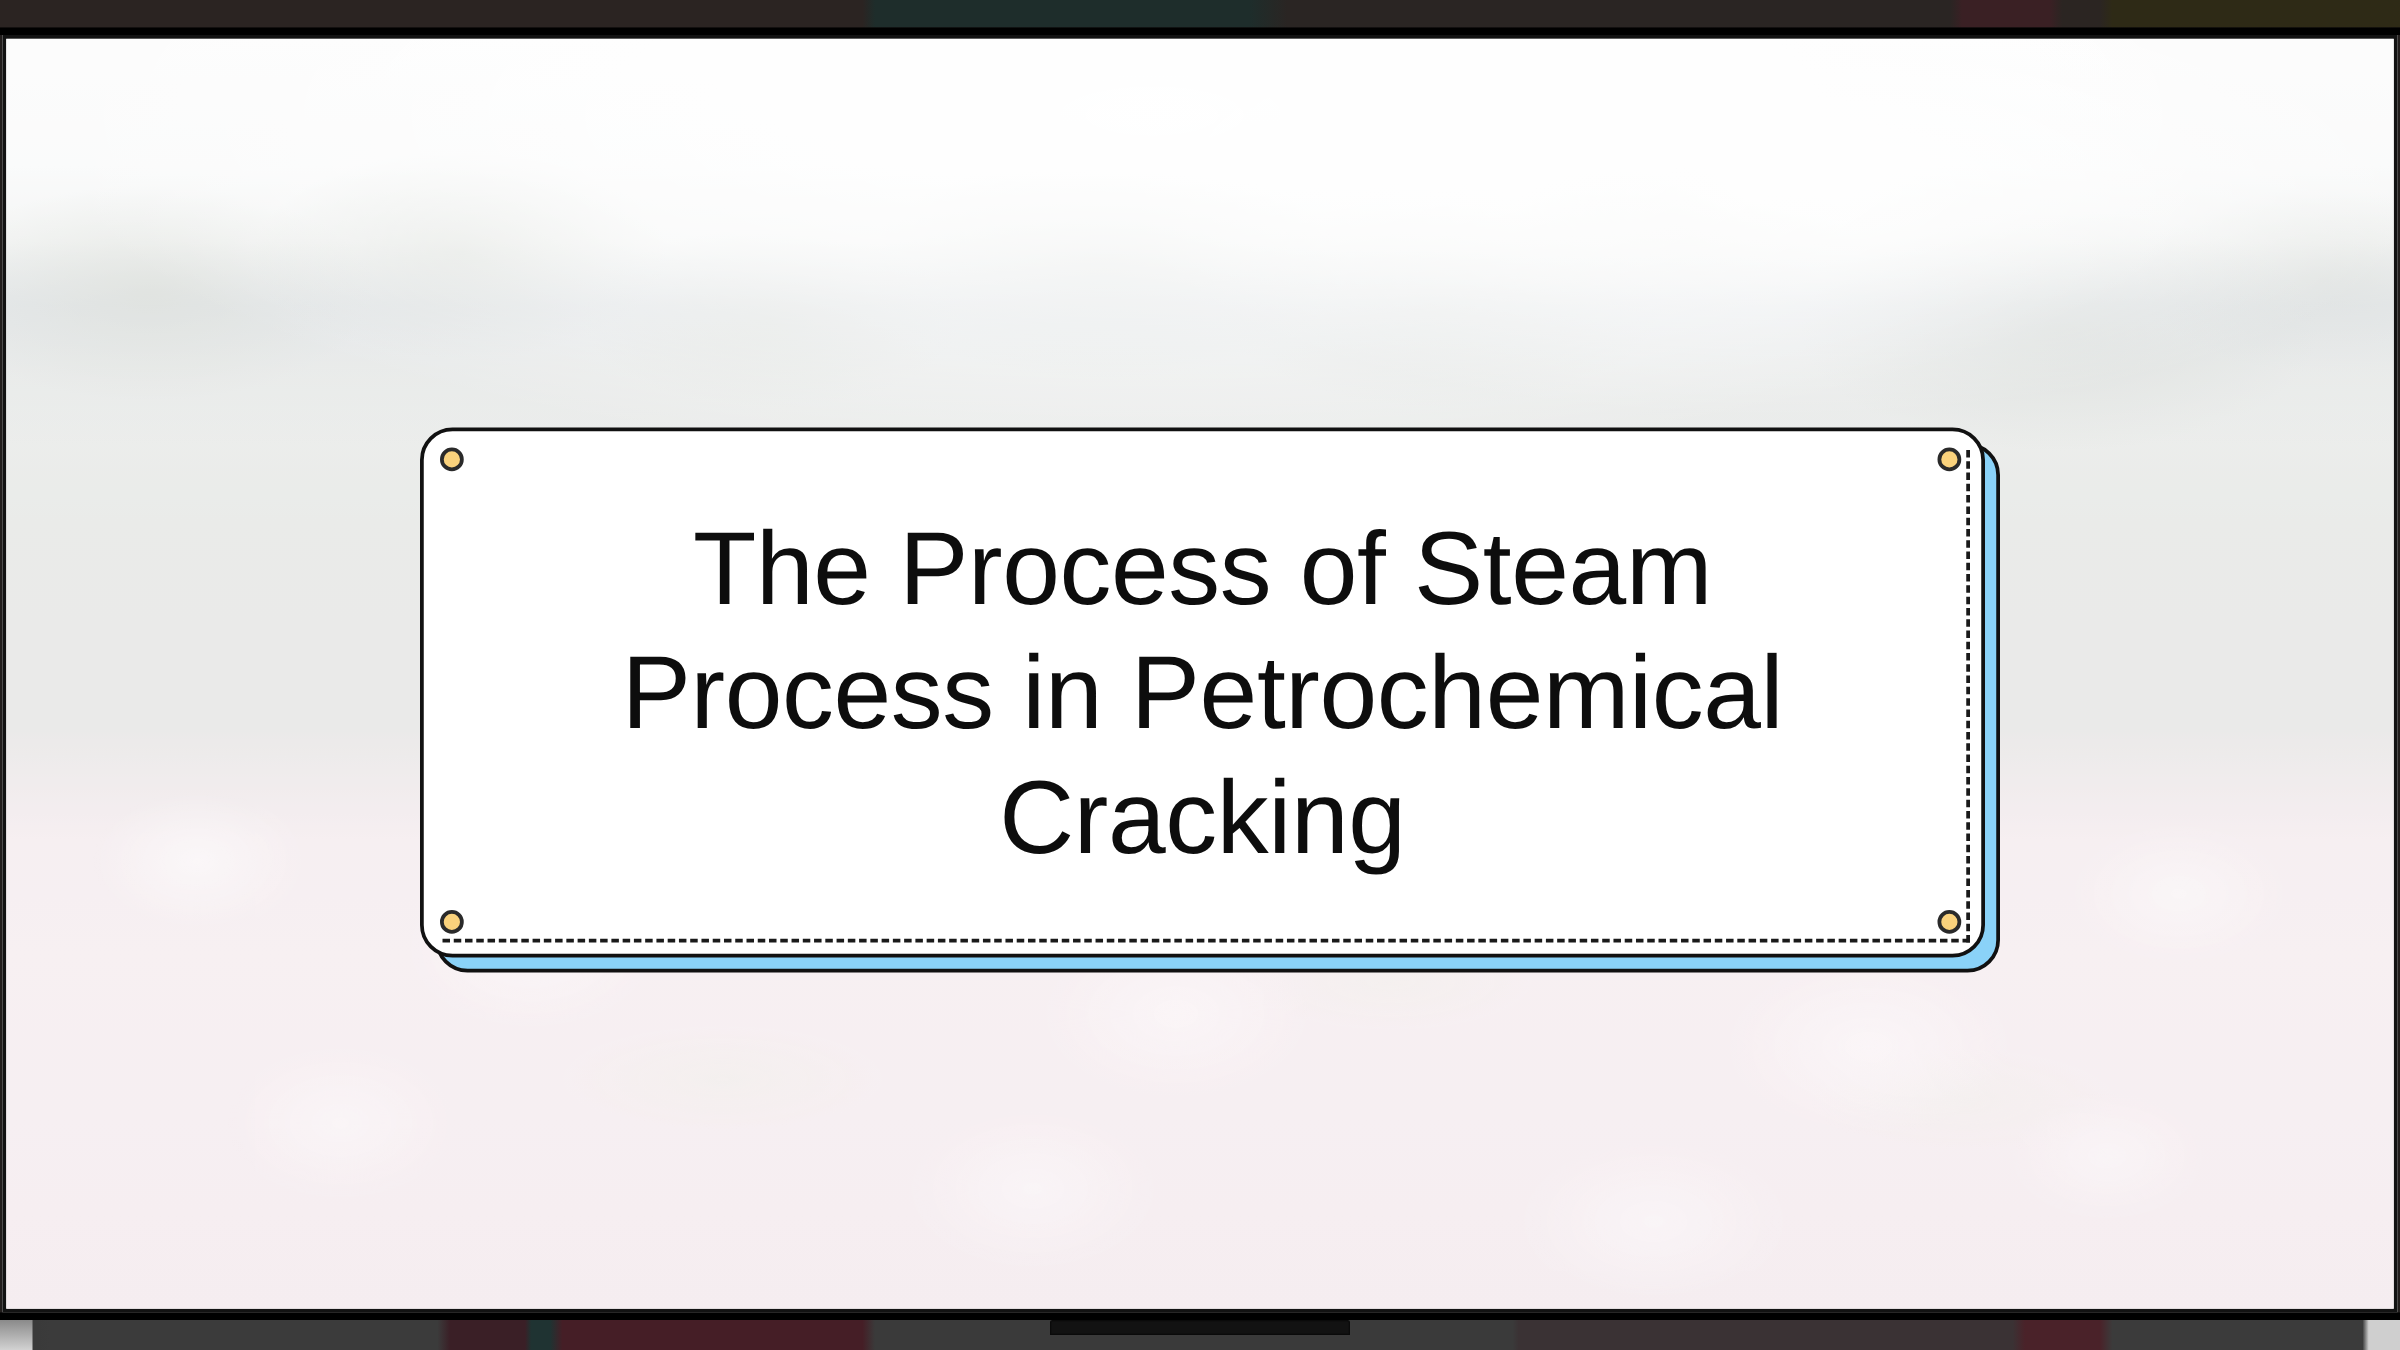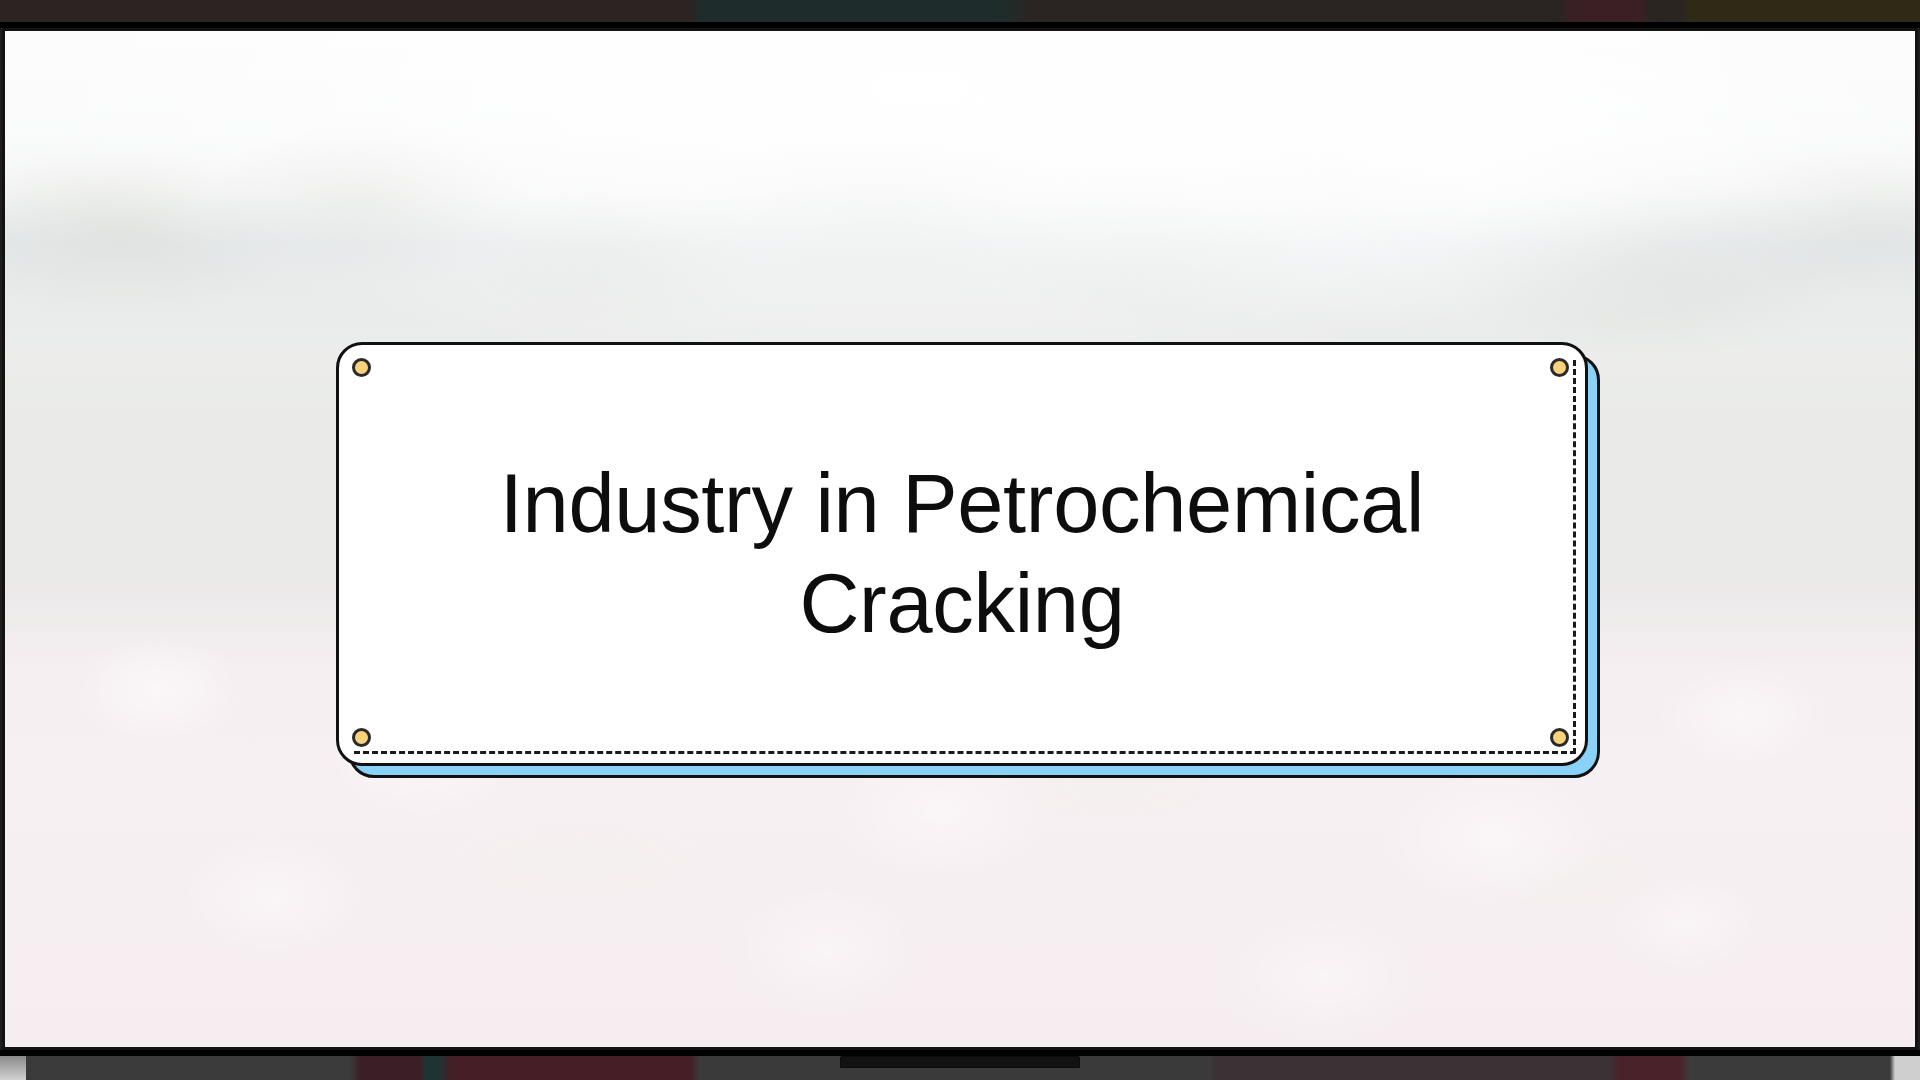--- a/index.html
+++ b/index.html
@@ -196,21 +196,22 @@
       <div class="bg-petals"></div>
     </div>
     <div class="bg-wash"></div>
 
     <div id="title-box-wrap">
 
       <div class="box-shadow-layer"></div>
 
       <div class="title-box">
         <div class="title-text">
-          <div>Industry in Petrochemical</div>
+          <div>The Process of Steam</div>
+          <div>Process in Petrochemical</div>
           <div>Cracking</div>
         </div>
       </div>
 
       <div class="sel-dash"></div>
 
       <div class="handle handle-tl"></div>
       <div class="handle handle-tr"></div>
       <div class="handle handle-bl"></div>
       <div class="handle handle-br"></div>

